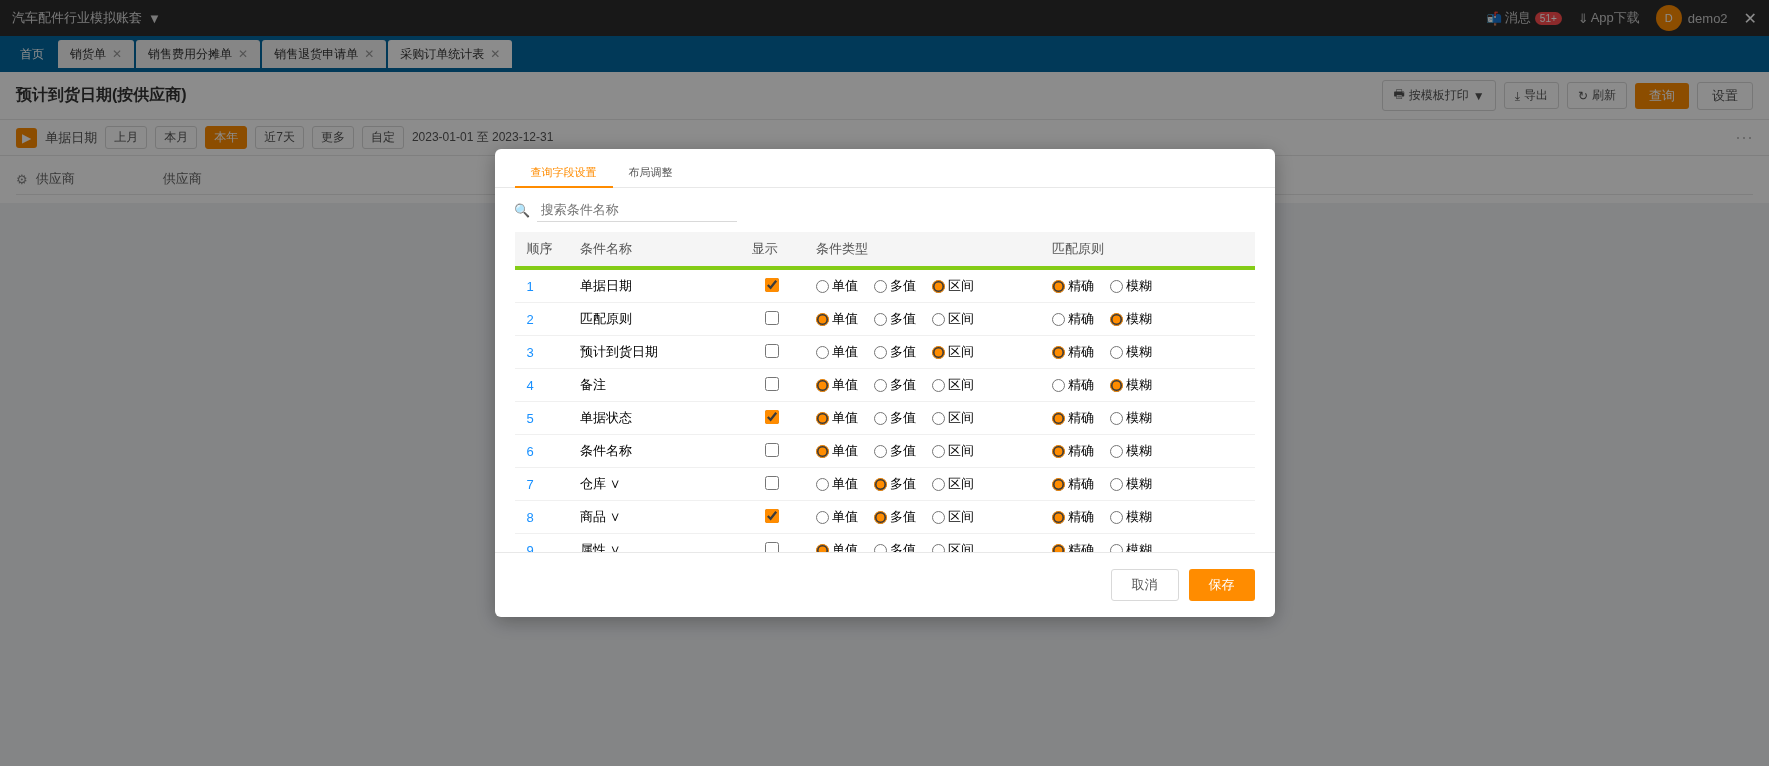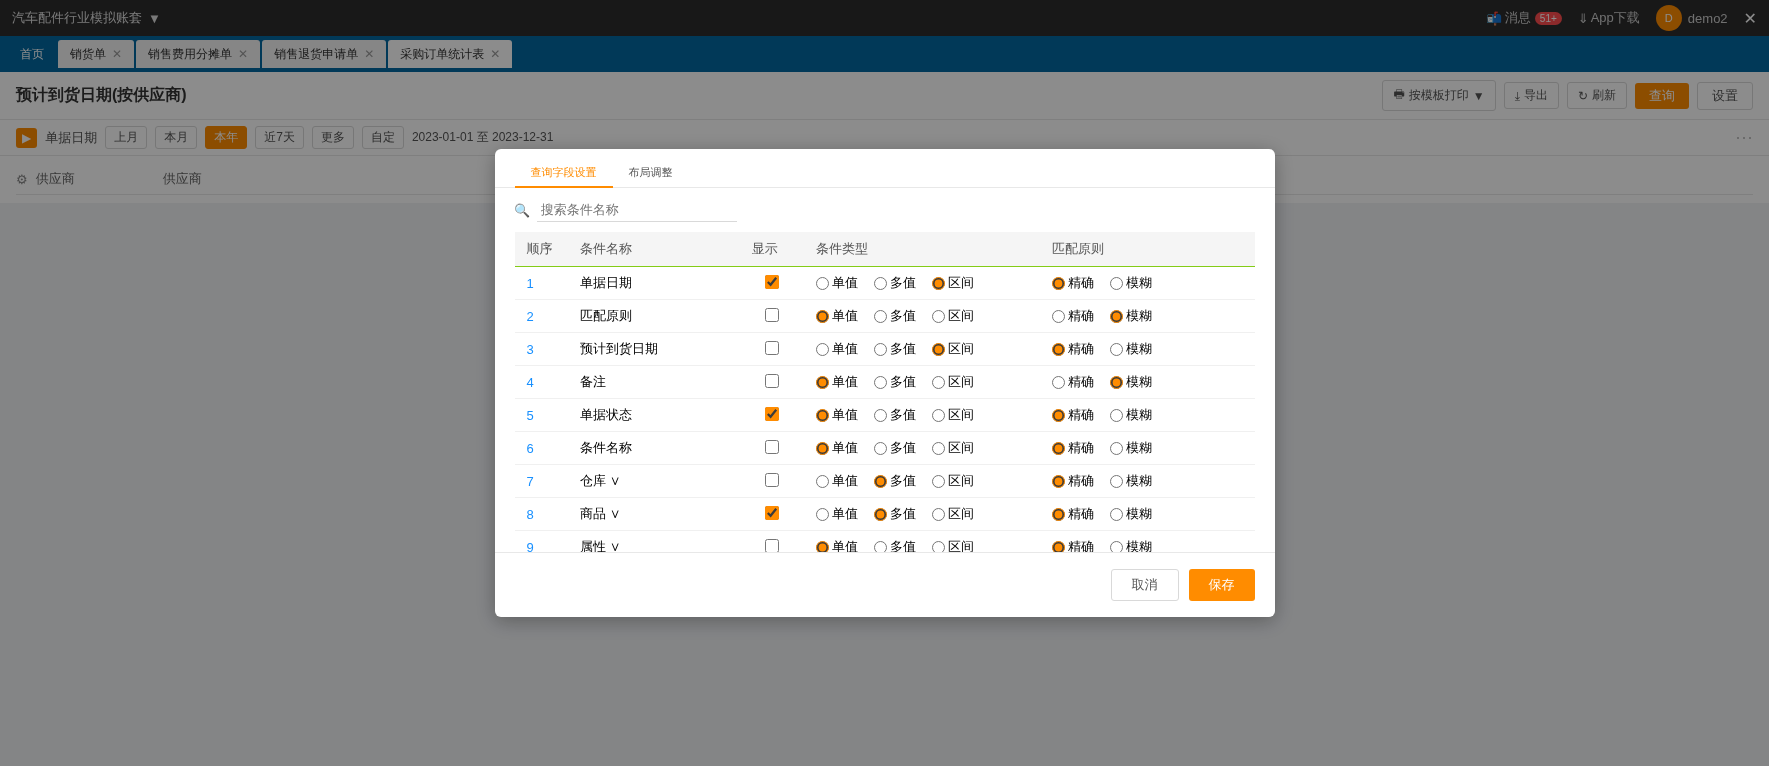--- a/index.html
+++ b/index.html
@@ -186,21 +186,21 @@
       font-size: 13px;
     }
     .conditions-table thead tr {
       background: #f5f5f5;
     }
     .conditions-table th {
       padding: 8px 12px;
       text-align: left;
       color: #555;
       font-weight: normal;
-      border-bottom: 1px solid #84cc16;
+      border-bottom: 4px solid #84cc16;
     }
     .conditions-table td {
       padding: 7px 12px;
       border-bottom: 1px solid #f0f0f0;
       vertical-align: middle;
     }
     .col-order { width: 50px; color: #1890ff; }
     .col-name { width: 160px; }
     .col-show { width: 60px; text-align: center; }
     .col-type { width: 220px; }

